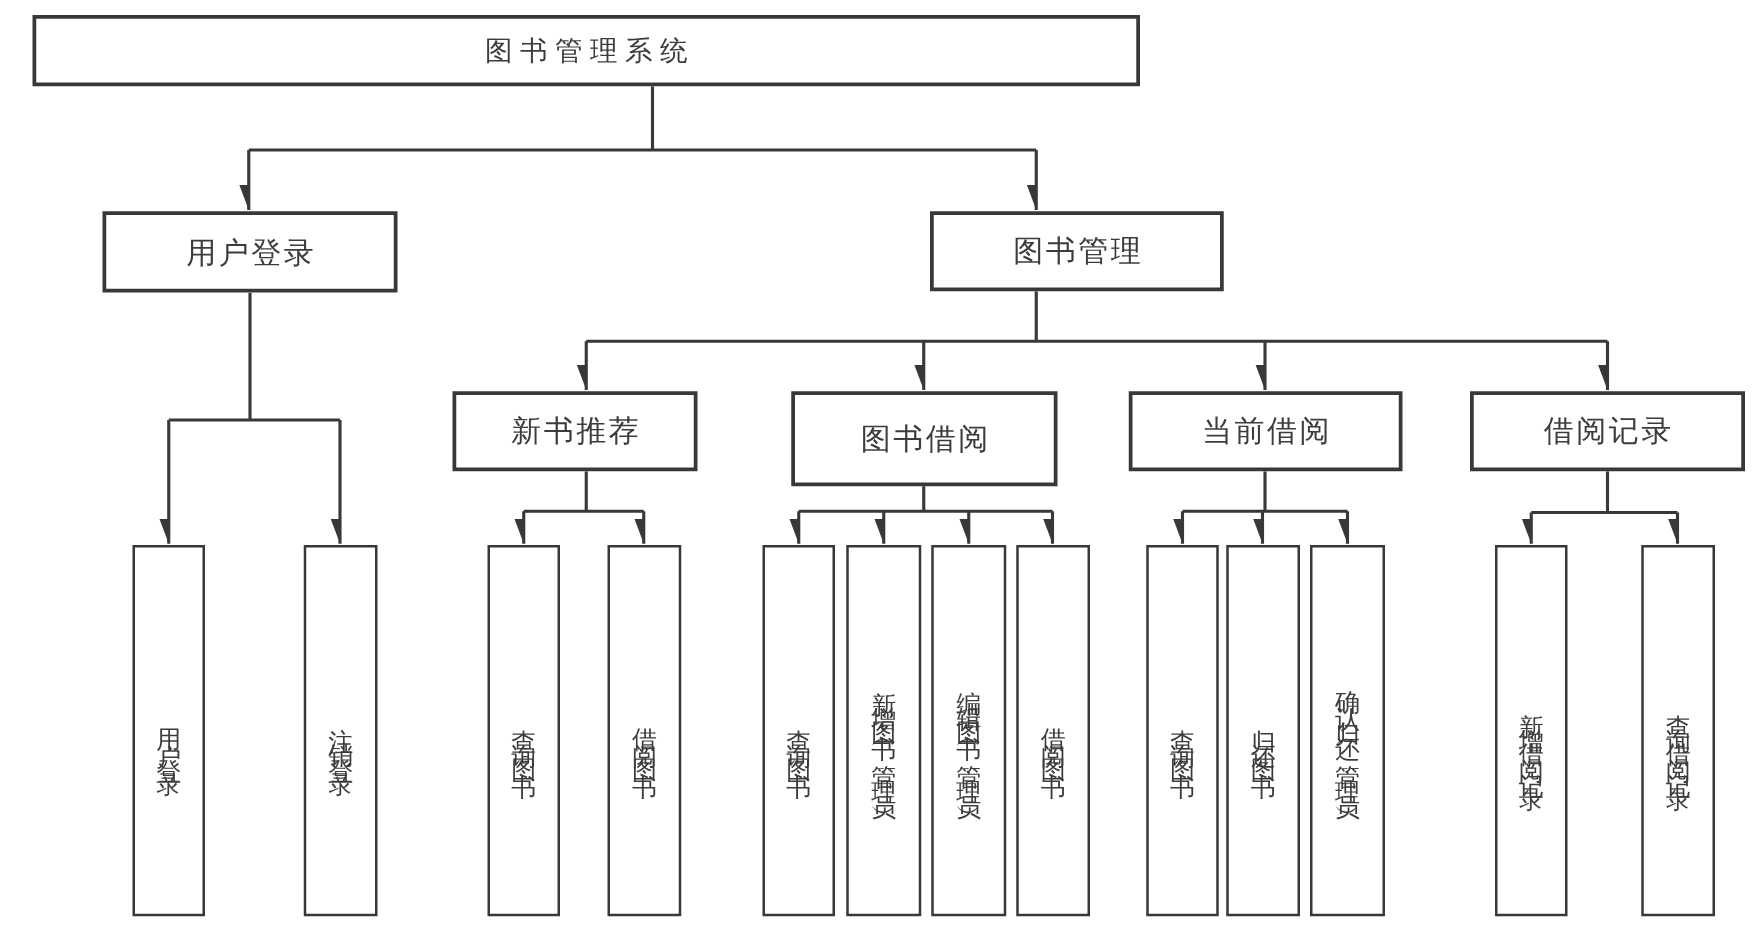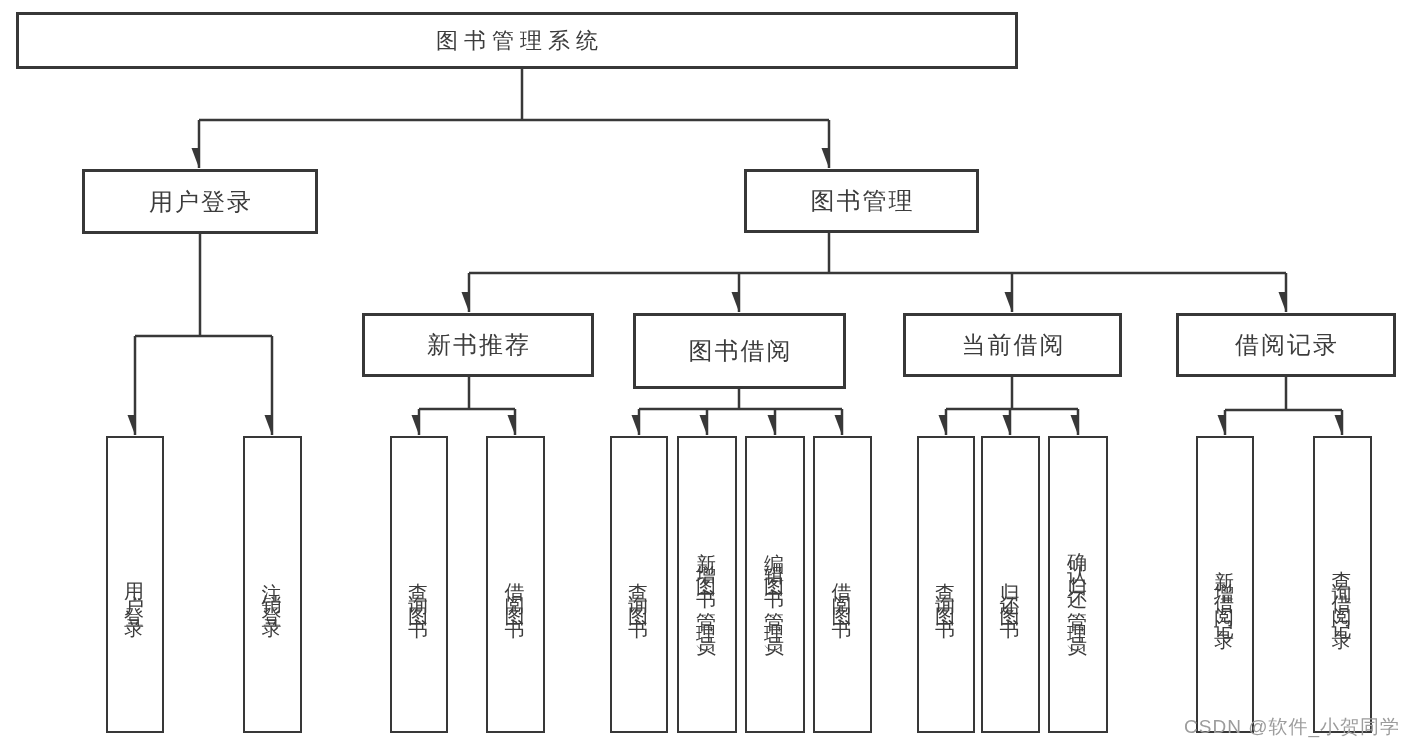--- a/index.html
+++ b/index.html
@@ -93,32 +93,32 @@
       <path d="M775,409 V435" marker-end="url(#arrow)"></path>
       <path d="M842,409 V435" marker-end="url(#arrow)"></path>
       <path d="M946,409 V435" marker-end="url(#arrow)"></path>
       <path d="M1010,409 V435" marker-end="url(#arrow)"></path>
       <path d="M1078,409 V435" marker-end="url(#arrow)"></path>
       <path d="M1225,410 V435" marker-end="url(#arrow)"></path>
       <path d="M1342,410 V435" marker-end="url(#arrow)"></path>
     </g>
   </svg>
 
-  <div class="box root" style="left:16px; top:12px; width:1002px; height:57px;">
+  <div class="box root" style="left:26px; top:12px; width:886px; height:57px;">
     <span>图书管理系统</span>
   </div>
 
   <div class="box hnode" style="left:82px; top:169px; width:236px; height:65px;">
     <span>用户登录</span>
   </div>
   <div class="box hnode" style="left:744px; top:169px; width:235px; height:64px;">
     <span>图书管理</span>
   </div>
 
-  <div class="box hnode" style="left:362px; top:313px; width:232px; height:64px;">
+  <div class="box hnode" style="left:362px; top:313px; width:196px; height:64px;">
     <span>新书推荐</span>
   </div>
   <div class="box hnode" style="left:633px; top:313px; width:213px; height:76px;">
     <span>图书借阅</span>
   </div>
   <div class="box hnode" style="left:903px; top:313px; width:219px; height:64px;">
     <span>当前借阅</span>
   </div>
   <div class="box hnode" style="left:1176px; top:313px; width:220px; height:64px;">
     <span>借阅记录</span>
@@ -161,15 +161,14 @@
     <span>确认归还（管理员）</span>
   </div>
 
   <div class="box leaf" style="left:1196px; top:436px; width:58px; height:297px;">
     <span>新增借阅记录</span>
   </div>
   <div class="box leaf" style="left:1313px; top:436px; width:59px; height:297px;">
     <span>查询借阅记录</span>
   </div>
 
-  <div class="watermark">CSDN @软件_小贺同学</div>
 
 </div>
 
 </body></html>

